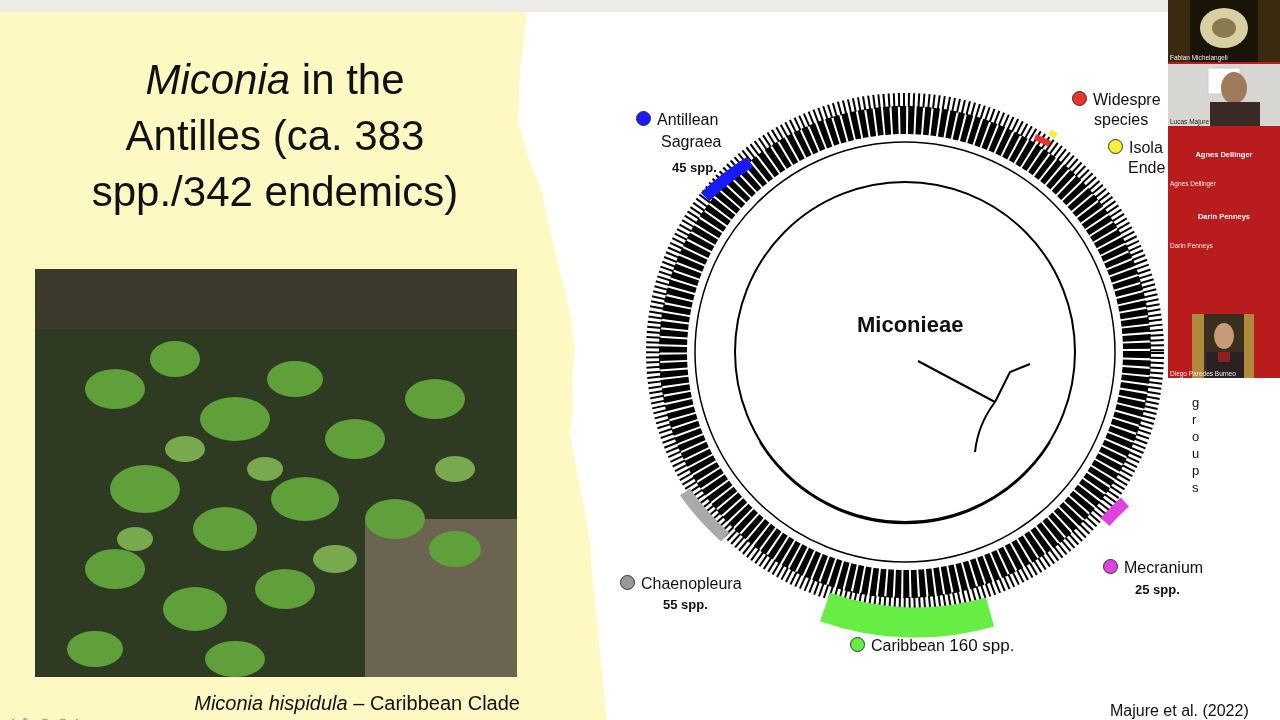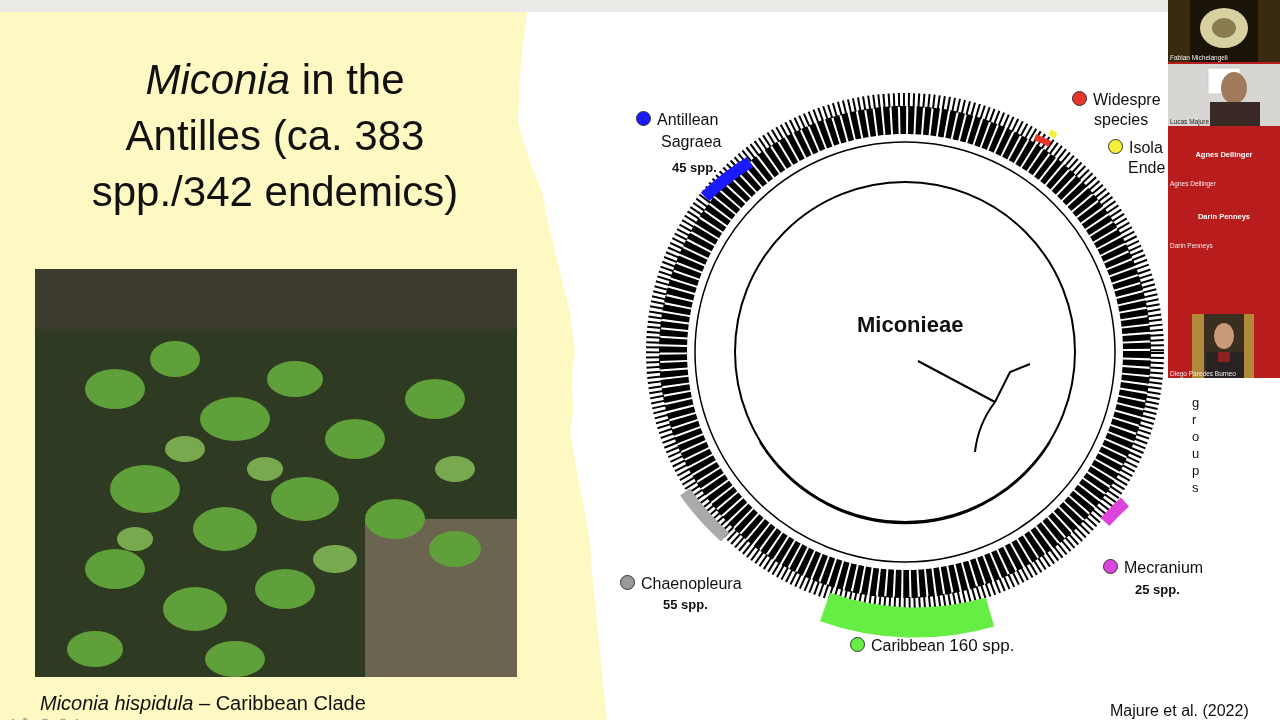--- a/index.html
+++ b/index.html
@@ -2,21 +2,21 @@
 <html><head>
 <meta charset="utf-8">
 <style>
   html, body { margin:0; padding:0; }
   body { width:1280px; height:720px; overflow:hidden; position:relative; background:#ecebe8; font-family:"Liberation Sans", sans-serif; }
   .slide { position:absolute; left:0; top:12px; width:1280px; height:720px; background:#fef9c3; }
   .torn { position:absolute; left:0; top:0; width:1280px; height:720px; }
   .title { position:absolute; left:40px; top:40px; width:470px; text-align:center; font-family:"Liberation Sans", sans-serif; font-size:42px; line-height:56px; color:#111; font-weight:normal; }
   .title i { font-style:italic; }
   .photo { position:absolute; left:35px; top:257px; width:482px; height:408px; overflow:hidden; background:#3b4a2c; }
-  .caption { position:absolute; left:40px; top:680px; width:480px; text-align:left; font-size:20px; color:#111; }
+  .caption { position:absolute; left:40px; top:680px; width:480px; text-align:right; font-size:20px; color:#111; }
   .caption i { font-style:italic; }
   .nav { position:absolute; left:2px; top:704px; display:flex; gap:4px; align-items:center; }
   .nav span { display:inline-block; width:14px; height:14px; color:#888; font-size:13px; line-height:14px; text-align:center; }
   .tree { position:absolute; left:600px; top:60px; width:620px; height:600px; }
   .lbl { position:absolute; font-weight:normal; color:#111; font-size:16px; line-height:20px; }
   .lbl .dot { display:inline-block; width:13px; height:13px; border-radius:50%; border:1px solid #333; vertical-align:-1px; margin-right:6px; }
   .spp { position:absolute; font-weight:bold; font-size:13px; color:#111; }
   .center-lbl { position:absolute; left:857px; top:300px; font-weight:bold; font-size:22px; color:#111; }
   .cite { position:absolute; left:1110px; top:690px; font-size:16px; color:#111; }
   .video-panel { position:absolute; left:1168px; top:0; width:112px; height:378px; background:#b91c1c; }

